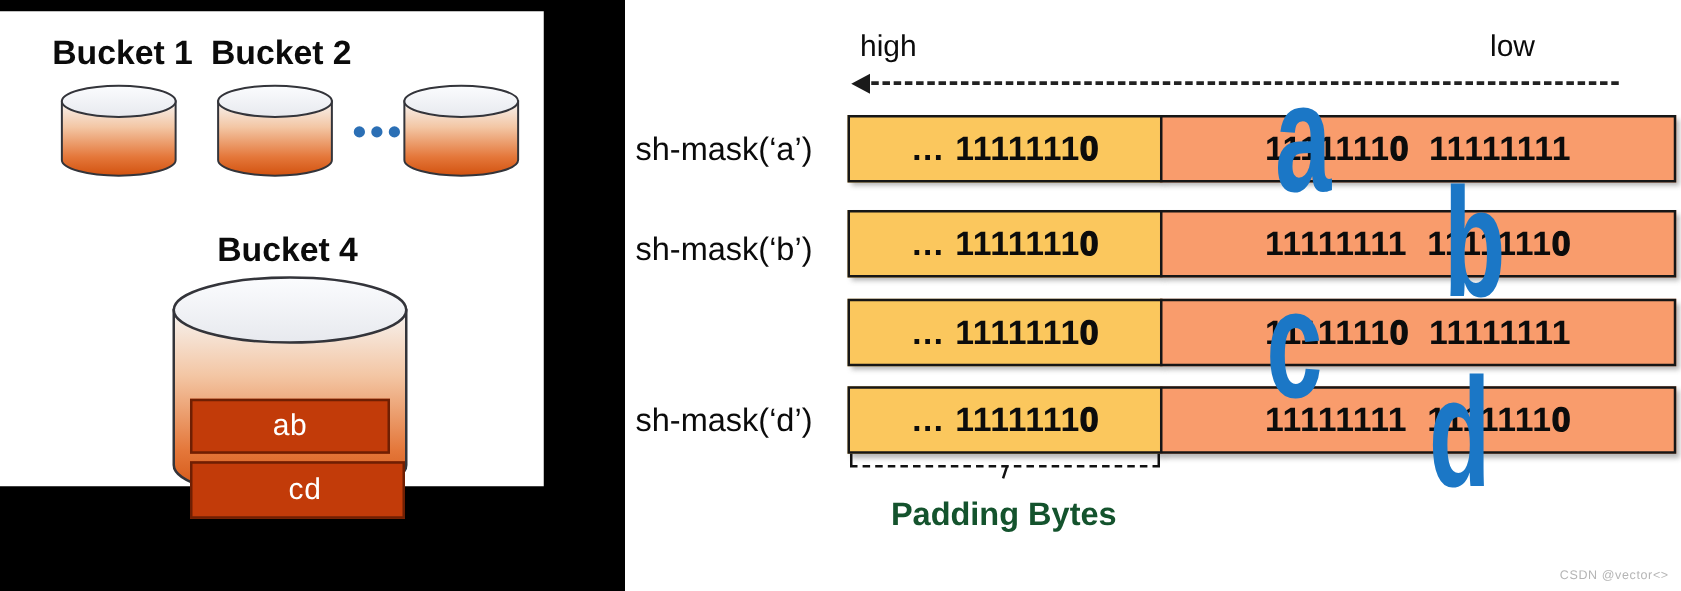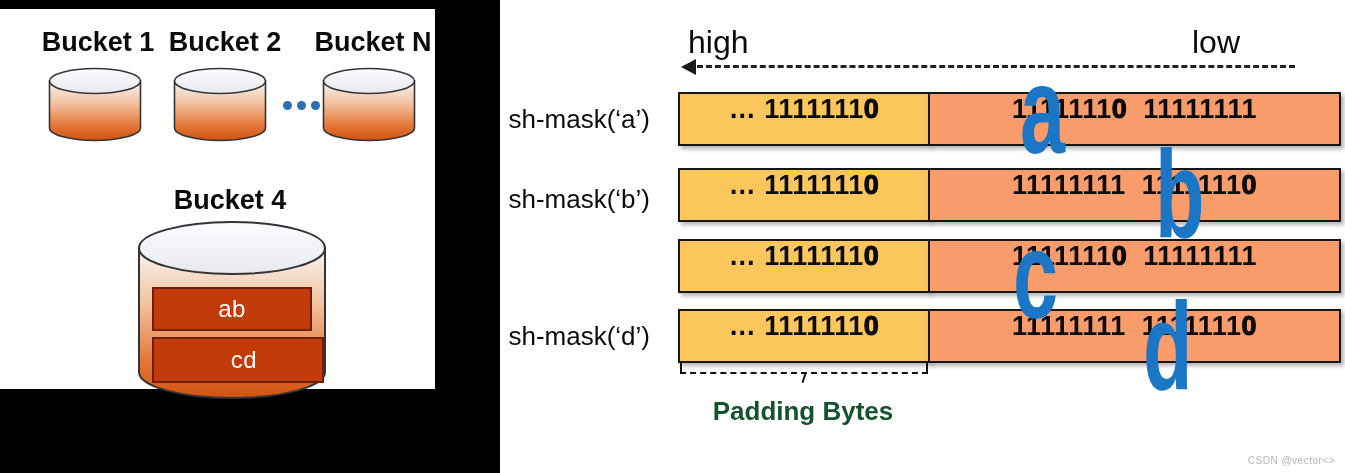--- a/index.html
+++ b/index.html
@@ -18,40 +18,40 @@
   .cyl{width:94px;height:75px;}
   .cyl-1{left:48px;top:58px;} .cyl-2{left:173px;top:58px;} .cyl-n{left:322px;top:58px;}
   .dots{left:283px;top:92px;display:flex;gap:5px;}
   .dots i{width:9px;height:9px;border-radius:50%;background:#2b6fb5;display:block;}
 
   .bucket0-label{left:168px;top:176px;width:124px;text-align:center;font-size:27px;font-weight:600;color:#0b0b0b;}
   .cyl-big{left:137px;top:211px;width:190px;height:180px;}
   .entry-box{
     left:152px;width:156px;background:#c23b09;border:2px solid #6f1f03;
     color:#fff;display:flex;align-items:center;justify-content:center;
-    font-size:24px;letter-spacing:0.5px;
+    font-size:24px;letter-spacing:0.5px;margin-top:32px;
   }
   .entry-ab{top:278px;height:40px;}
   .entry-cd{top:328px;height:42px;padding-left:12px;}
 
   
-  .hl-label{top:24px;font-size:32px;color:#0b0b0b;}
+  .hl-label{top:24px;font-size:24px;color:#0b0b0b;}
   .lab-high{left:688px;} .lab-low{left:1192px;text-align:right;}
   .axis-line{left:697px;top:65px;width:598px;height:0;border-top:3px dashed #222;}
   .axis-arrowhead{
     left:681px;top:59px;width:0;height:0;
     border-top:8px solid transparent;border-bottom:8px solid transparent;
     border-right:15px solid #1a1a1a;
   }
 
   .mask-row-label{left:498px;width:152px;text-align:right;font-size:26px;color:#0b0b0b;height:54px;display:flex;align-items:center;justify-content:flex-end;}
   .rl-a{top:92px;} .rl-b{top:172px;} .rl-c{top:239px;} .rl-d{top:309px;}
 
   .bitbox{
-    height:54px;display:flex;align-items:flex-start;justify-content:center;
+    height:54px;display:flex;align-items:center;justify-content:center;
     border:2px solid #161616;box-sizing:border-box;
     font-size:27px;font-weight:700;letter-spacing:0.5px;color:#0c0c0c;
     box-shadow:3px 3px 4px rgba(90,90,90,0.45);
   }
   .pad-box{left:678px;width:252px;background:#fbc75d;}
   .pay-box{left:928px;width:413px;background:#f99c6c;gap:16px;}
   .rowtop-a{top:92px;} .rowtop-b{top:168px;} .rowtop-c{top:239px;} .rowtop-d{top:309px;}
   .b0{font-weight:900;-webkit-text-stroke:1.1px currentColor;}
   .grp{white-space:pre;}
 
@@ -92,21 +92,20 @@
 </svg>
 
 <div id="canvas">
 
   <div class="abs black-frame"></div>
 
   <div class="abs left-panel">
 
     <div class="abs bucket-label bl-1">Bucket 1</div>
     <div class="abs bucket-label bl-2">Bucket 2</div>
-    <div class="abs bucket-label bl-n">Bucket N</div>
 
     <svg class="abs cyl cyl-1" viewBox="0 0 94 75">
       <path d="M1.5 14 V61 A45.5 12.5 0 0 0 92.5 61 V14 Z" fill="url(#cylBody)" stroke="#33343a" stroke-width="1.6"></path>
       <ellipse cx="47" cy="14" rx="45.5" ry="12.5" fill="url(#cylTop)" stroke="#33343a" stroke-width="1.6"></ellipse>
     </svg>
     <svg class="abs cyl cyl-2" viewBox="0 0 94 75">
       <path d="M1.5 14 V61 A45.5 12.5 0 0 0 92.5 61 V14 Z" fill="url(#cylBody)" stroke="#33343a" stroke-width="1.6"></path>
       <ellipse cx="47" cy="14" rx="45.5" ry="12.5" fill="url(#cylTop)" stroke="#33343a" stroke-width="1.6"></ellipse>
     </svg>
     <svg class="abs cyl cyl-n" viewBox="0 0 94 75">

